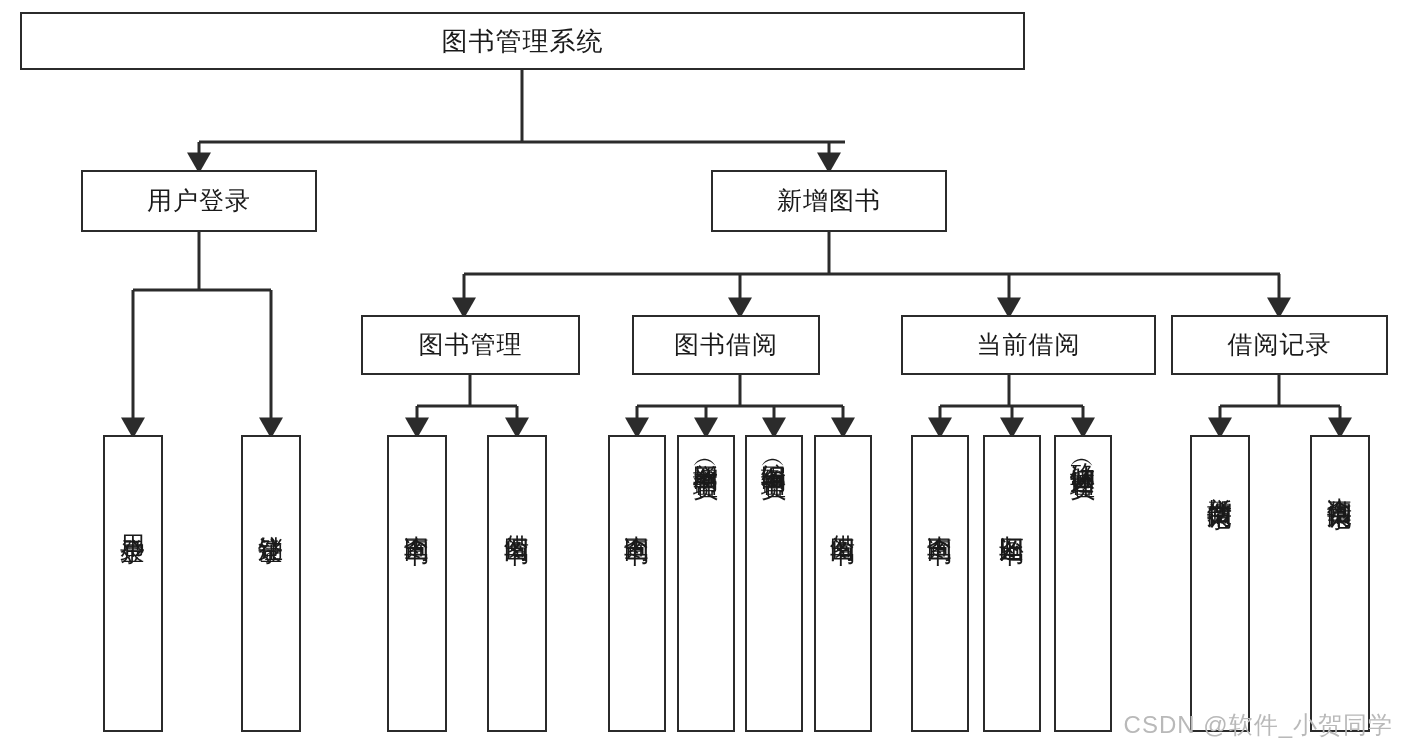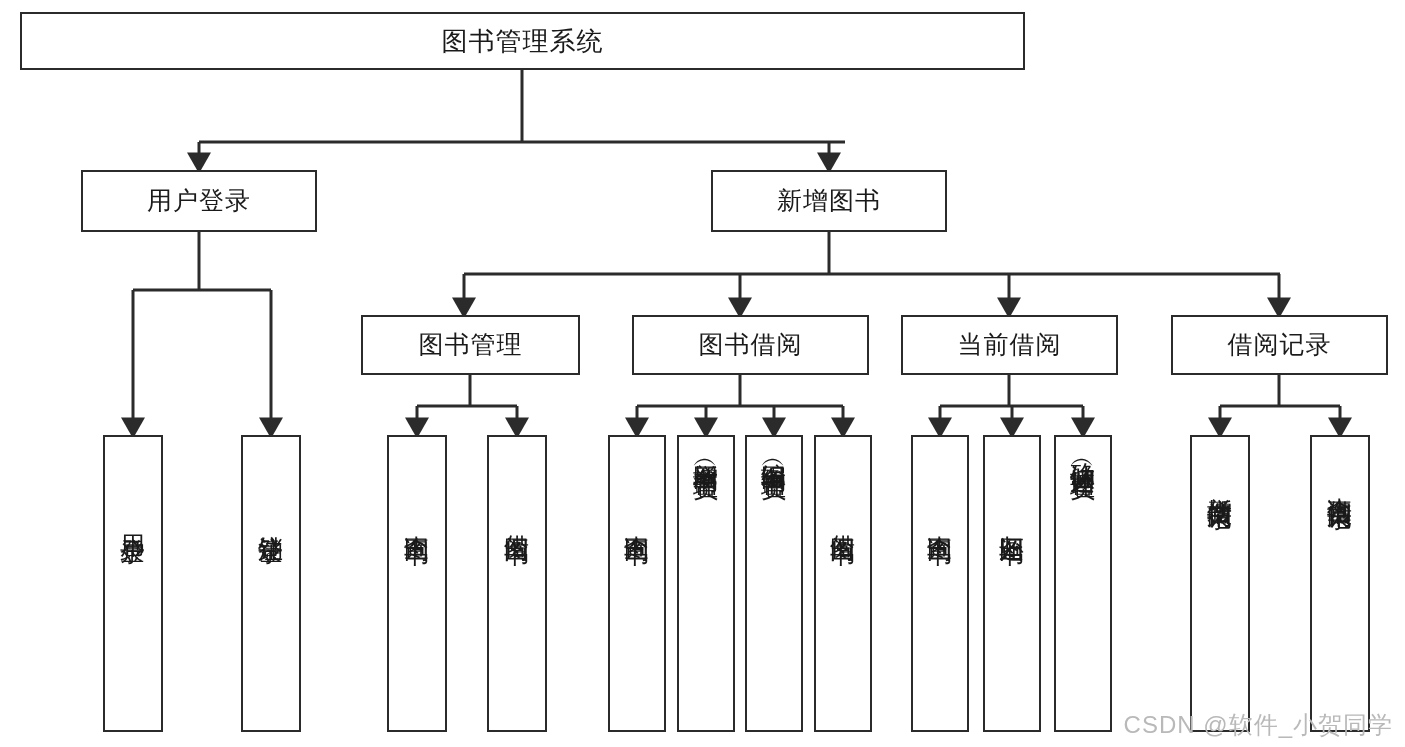--- a/index.html
+++ b/index.html
@@ -137,24 +137,24 @@
   <div class="node horiz" id="n-l1-0" style="left: 81px; top: 170px; width: 236px; height: 62px;">
     <span class="label">用户登录</span>
   </div>
   <div class="node horiz" id="n-l1-1" style="left: 711px; top: 170px; width: 236px; height: 62px;">
     <span class="label">新增图书</span>
   </div>
 
   <div class="node horiz" id="n-l2-0" style="left: 361px; top: 315px; width: 219px; height: 60px;">
     <span class="label">图书管理</span>
   </div>
-  <div class="node horiz" id="n-l2-1" style="left: 632px; top: 315px; width: 237px; height: 60px;">
+  <div class="node horiz" id="n-l2-1" style="left: 632px; top: 315px; width: 188px; height: 60px;">
     <span class="label">图书借阅</span>
   </div>
-  <div class="node horiz" id="n-l2-2" style="left: 901px; top: 315px; width: 217px; height: 60px;">
+  <div class="node horiz" id="n-l2-2" style="left: 901px; top: 315px; width: 255px; height: 60px;">
     <span class="label">当前借阅</span>
   </div>
   <div class="node horiz" id="n-l2-3" style="left: 1171px; top: 315px; width: 217px; height: 60px;">
     <span class="label">借阅记录</span>
   </div>
 
   <div class="node vert mid" id="n-leaf-0" style="left: 103px; top: 435px; width: 60px; height: 297px;">
     <span class="label">用户登录</span>
   </div>
   <div class="node vert mid" id="n-leaf-1" style="left: 241px; top: 435px; width: 60px; height: 297px;">

